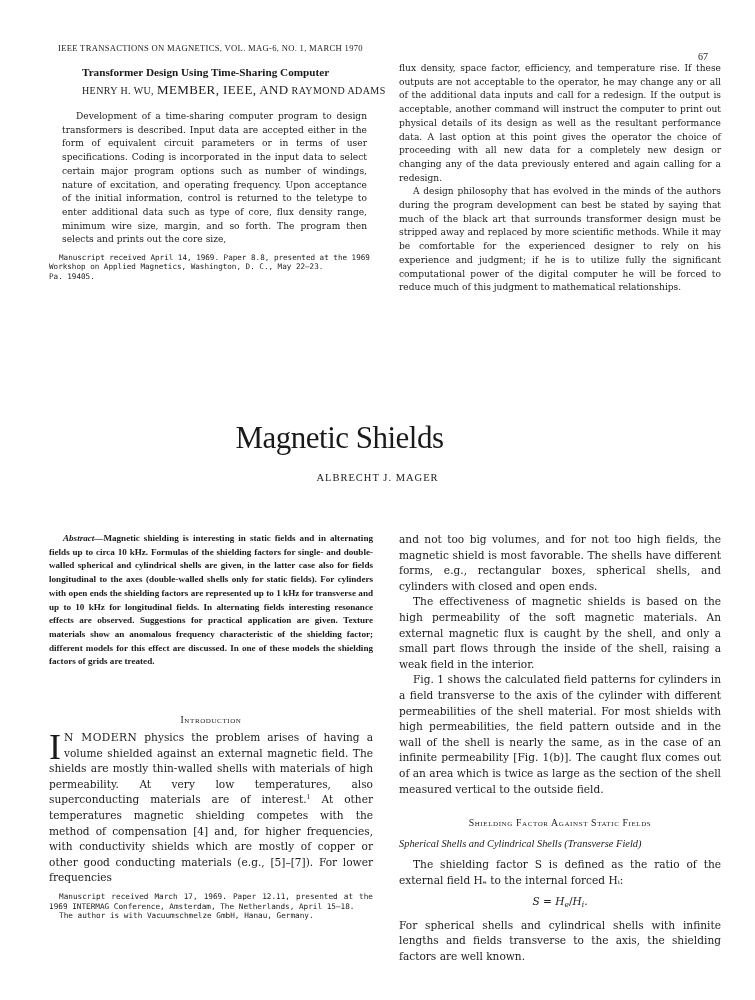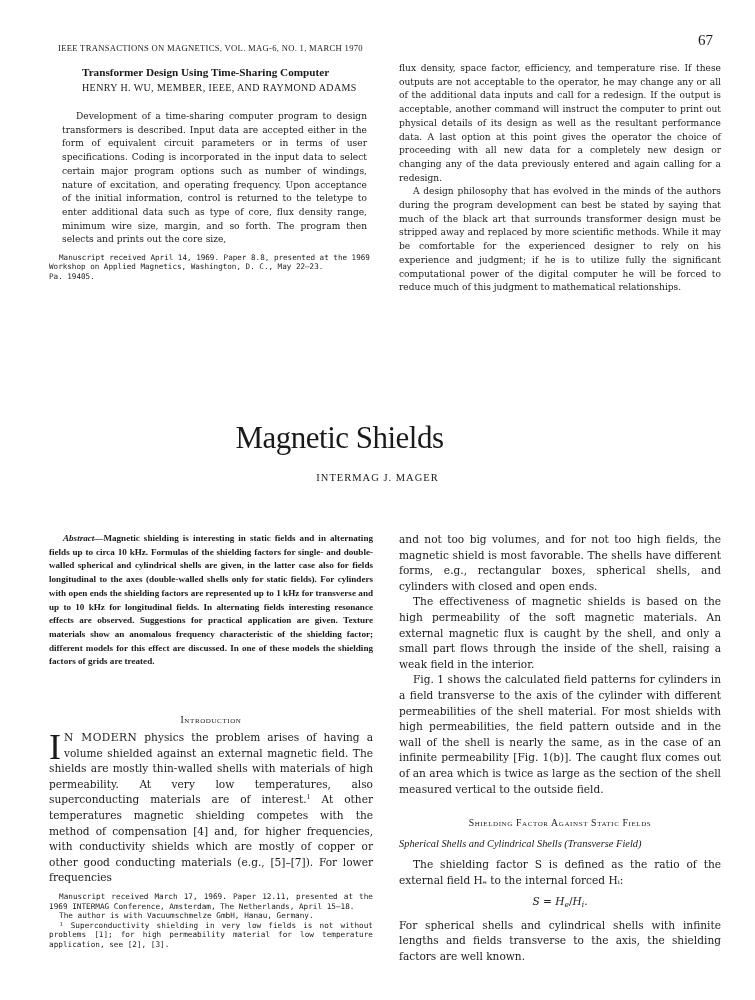--- a/index.html
+++ b/index.html
@@ -1,28 +1,28 @@
 <!DOCTYPE html>
 <html><head>
 <meta charset="utf-8">
 <style>
   html, body { margin: 0; padding: 0; background: #ffffff; }
   body { width: 755px; height: 1000px; position: relative; overflow: hidden;
          font-family: "DejaVu Serif", "Liberation Serif", serif; color: #1a1a1a; }
   .abs { position: absolute; font-family: Liberation Serif, serif; }
   .running-head { left: 58px; top: 43px; font-size: 8.6px; letter-spacing: 0.3px; font-variant: small-caps; }
-  .page-num { left: 698px; top: 32px; font-size: 15px; }
+  .page-num { left: 698px; top: 51px; font-size: 10px; }
   .col { position: absolute; font-size: 9.1px; line-height: 13.7px; text-align: justify; }
   .col p { margin: 0; text-indent: 14px; }
   .col p.noindent { text-indent: 0; }
   .col-left-top { left: 62px; top: 110px; width: 305px; }
   .col-right-top { left: 399px; top: 62px; width: 322px; }
   .art1-title { left: 82px; top: 66px; font-size: 11.2px; font-weight: bold; font-family: "Liberation Serif", serif; }
   .art1-authors { left: 82px; top: 82px; font-size: 10px; letter-spacing: 0.4px; }
-  .art1-authors .sc { font-size: 10px; letter-spacing: 0.4px; }
+  .art1-authors .sc { font-size: 13px; letter-spacing: 0.4px; }
   .fn-top { left: 49px; top: 253px; width: 325px; font-size: 7.6px; line-height: 9.4px; font-family: "DejaVu Sans Mono", monospace; }
   .fn-top p { margin: 0; text-indent: 10px; }
   .fn-top p.hang { text-indent: 0; }
   .main-title { left: 0; width: 679px; top: 420px; text-align: center; font-size: 31px; font-family: "Liberation Serif", serif; letter-spacing: -0.5px; }
   .main-author { left: 0; width: 755px; top: 472px; text-align: center; font-size: 10.5px; letter-spacing: 1px; font-family: "Liberation Serif", serif; }
   .col-left-bot { left: 49px; top: 532px; width: 324px; }
   .abstract { font-family: "Liberation Serif", serif; font-weight: bold; font-size: 9.1px; line-height: 13.7px; }
   .abstract em { font-style: italic; }
   .section-head { text-align: center; font-variant: small-caps; letter-spacing: 0.6px; font-size: 9.8px; }
   .intro-head { left: 49px; top: 714px; width: 324px; }
@@ -62,36 +62,35 @@
   <p class="hang">Workshop on Applied Magnetics, Washington, D. C., May 22–23.</p>
   <p class="hang">Pa. 19405.</p>
 </div>
 
 <div class="col col-right-top">
   <p class="noindent">flux density, space factor, efficiency, and temperature rise. If these outputs are not acceptable to the operator, he may change any or all of the additional data inputs and call for a redesign. If the output is acceptable, another command will instruct the computer to print out physical details of its design as well as the resultant performance data. A last option at this point gives the operator the choice of proceeding with all new data for a completely new design or changing any of the data previously entered and again calling for a redesign.</p>
   <p>A design philosophy that has evolved in the minds of the authors during the program development can best be stated by saying that much of the black art that surrounds transformer design must be stripped away and replaced by more scientific methods. While it may be comfortable for the experienced designer to rely on his experience and judgment; if he is to utilize fully the significant computational power of the digital computer he will be forced to reduce much of this judgment to mathematical relationships.</p>
 </div>
 
 <div class="abs main-title">Magnetic Shields</div>
-<div class="abs main-author">INTERMAG J. MAGER</div>
+<div class="abs main-author">ALBRECHT J. MAGER</div>
 
 <div class="col col-left-bot abstract">
   <p><em>Abstract</em><span>—Magnetic shielding is interesting in static fields and in alternating fields up to circa 10 kHz. Formulas of the shielding factors for single- and double-walled spherical and cylindrical shells are given, in the latter case also for fields longitudinal to the axes (double-walled shells only for static fields). For cylinders with open ends the shielding factors are represented up to 1 kHz for transverse and up to 10 kHz for longitudinal fields. In alternating fields interesting resonance effects are observed. Suggestions for practical application are given. Texture materials show an anomalous frequency characteristic of the shielding factor; different models for this effect are discussed. In one of these models the shielding factors of grids are treated.</span></p>
 </div>
 
 <div class="abs section-head intro-head">Introduction</div>
 
 <div class="col intro-body">
   <p class="noindent"><span class="dropcap">I</span><span class="first-words">N MODERN</span><span> physics the problem arises of having a volume shielded against an external magnetic field. The shields are mostly thin-walled shells with materials of high permeability. At very low temperatures, also superconducting materials are of interest.</span><sup>1</sup><span> At other temperatures magnetic shielding competes with the method of compensation [4] and, for higher frequencies, with conductivity shields which are mostly of copper or other good conducting materials (e.g., [5]–[7]). For lower frequencies</span></p>
 </div>
 
 <div class="col fn-bot">
   <p>Manuscript received March 17, 1969. Paper 12.11, presented at the 1969 INTERMAG Conference, Amsterdam, The Netherlands, April 15–18.</p>
   <p>The author is with Vacuumschmelze GmbH, Hanau, Germany.</p>
-  <p>¹ Superconductivity shielding in very low fields is not without problems [1]; for high permeability material for low temperature application, see [2], [3].</p>
 </div>
 
 <div class="col col-right-bot">
   <p class="noindent">and not too big volumes, and for not too high fields, the magnetic shield is most favorable. The shells have different forms, e.g., rectangular boxes, spherical shells, and cylinders with closed and open ends.</p>
   <p>The effectiveness of magnetic shields is based on the high permeability of the soft magnetic materials. An external magnetic flux is caught by the shell, and only a small part flows through the inside of the shell, raising a weak field in the interior.</p>
   <p>Fig. 1 shows the calculated field patterns for cylinders in a field transverse to the axis of the cylinder with different permeabilities of the shell material. For most shields with high permeabilities, the field pattern outside and in the wall of the shell is nearly the same, as in the case of an infinite permeability [Fig. 1(b)]. The caught flux comes out of an area which is twice as large as the section of the shell measured vertical to the outside field.</p>
 </div>
 
 <div class="abs section-head shield-head">Shielding Factor Against Static Fields</div>
 <div class="abs subsec">Spherical Shells and Cylindrical Shells (Transverse Field)</div>

